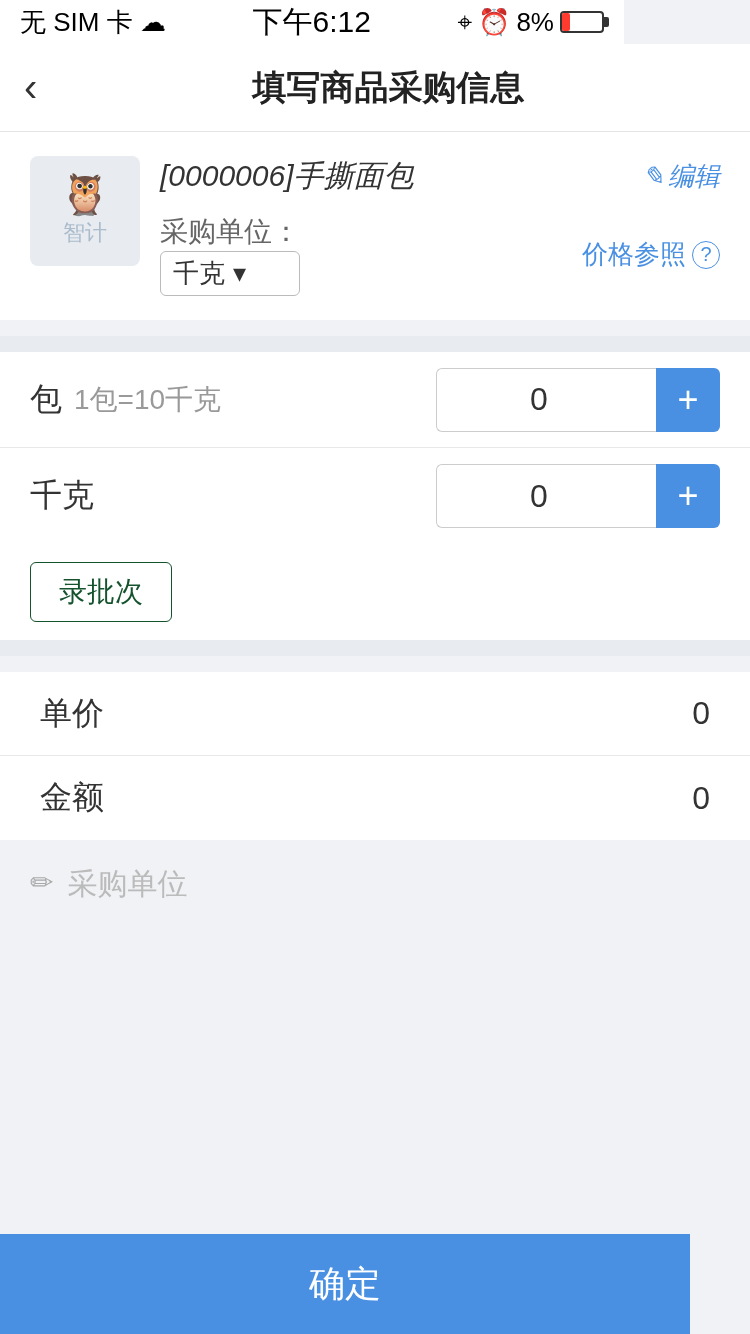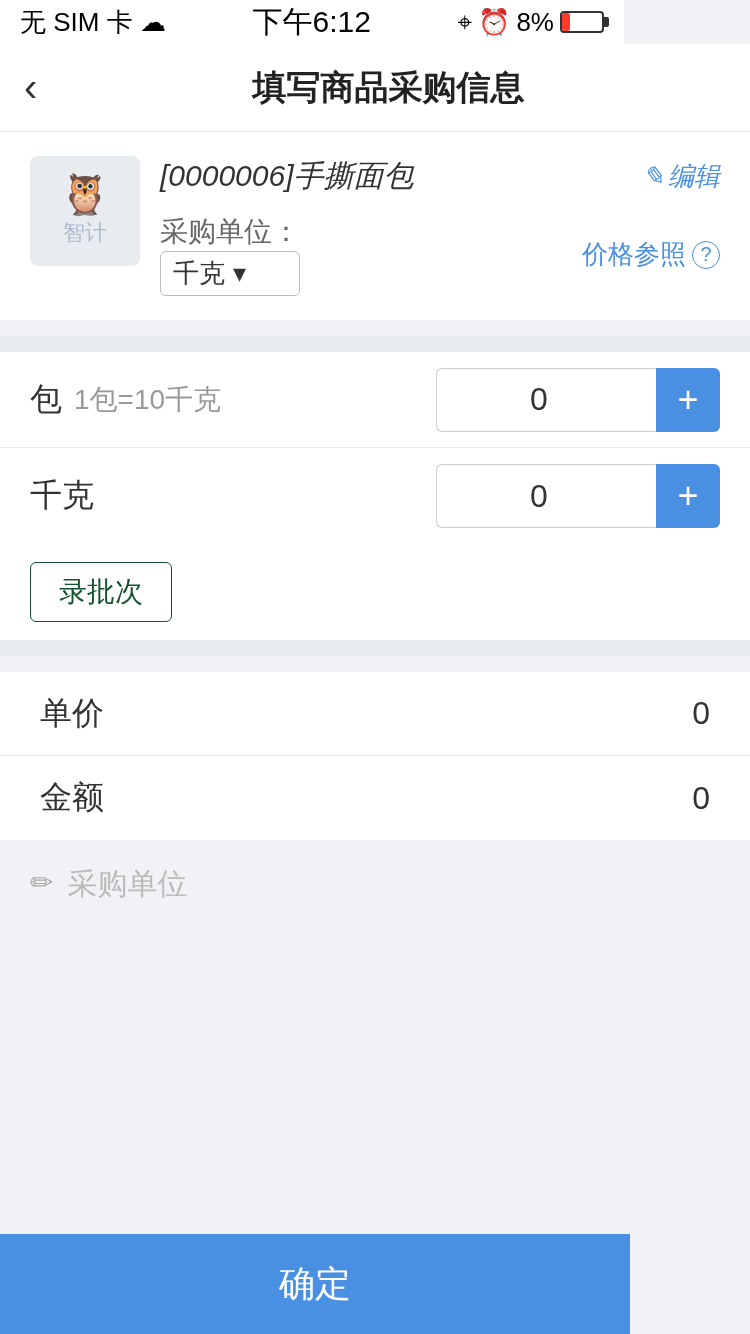--- a/index.html
+++ b/index.html
@@ -321,21 +321,21 @@
       flex: 1;
       background: #f0f2f5;
       min-height: 300px;
     }
 
     
     .confirm-btn {
       position: fixed;
       bottom: 0;
       left: 0;
-      width: 630px;
+      width: 690px;
       height: 100px;
       background: #4a90e2;
       color: #fff;
       font-size: 36px;
       border: none;
       cursor: pointer;
       display: flex;
       align-items: center;
       justify-content: center;
       font-weight: 500;

